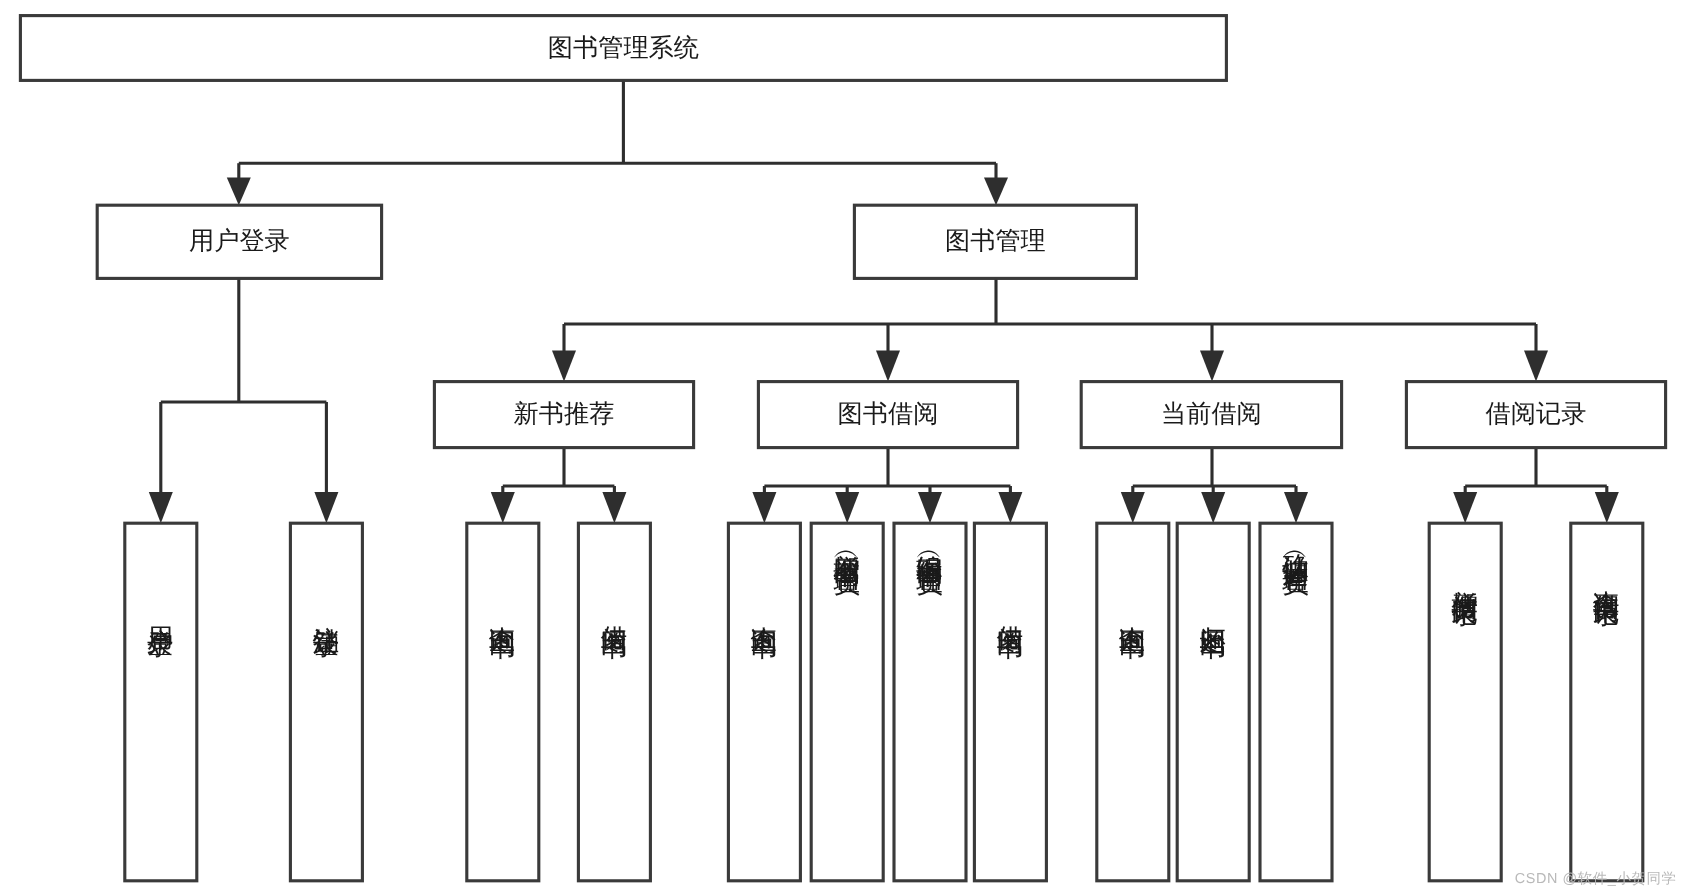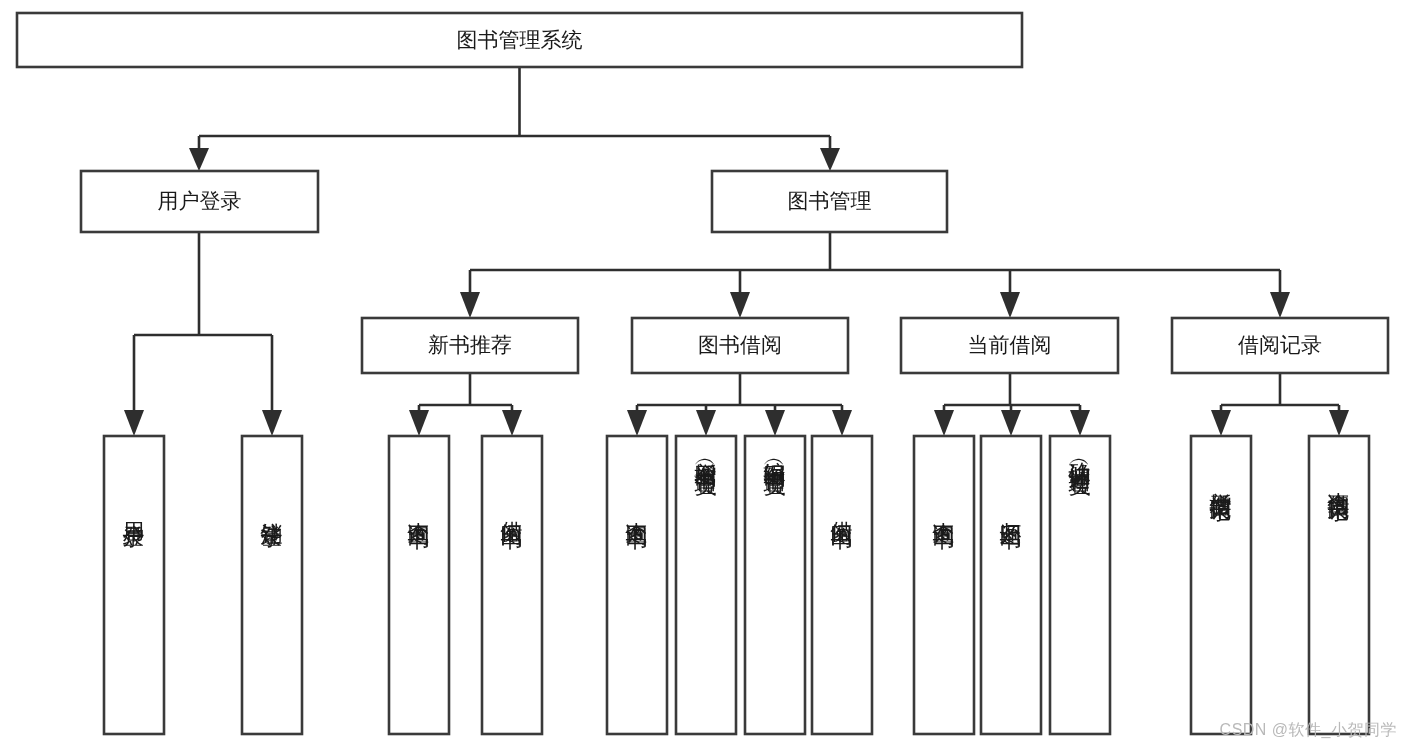--- a/index.html
+++ b/index.html
@@ -70,21 +70,21 @@
     line-height: 1.05;
     color: #1a1a1a;
     letter-spacing: 2px;
     white-space: nowrap;
   }
   .watermark {
     position: absolute;
     right: 8px;
     bottom: 6px;
     font-family: "Liberation Sans", sans-serif;
-    font-size: 16px;
+    font-size: 12px;
     color: #b9b9b9;
     letter-spacing: 0.5px;
     white-space: nowrap;
   }
 </style>
 </head>
 <body>
 
 <div id="diagram-root">
 

